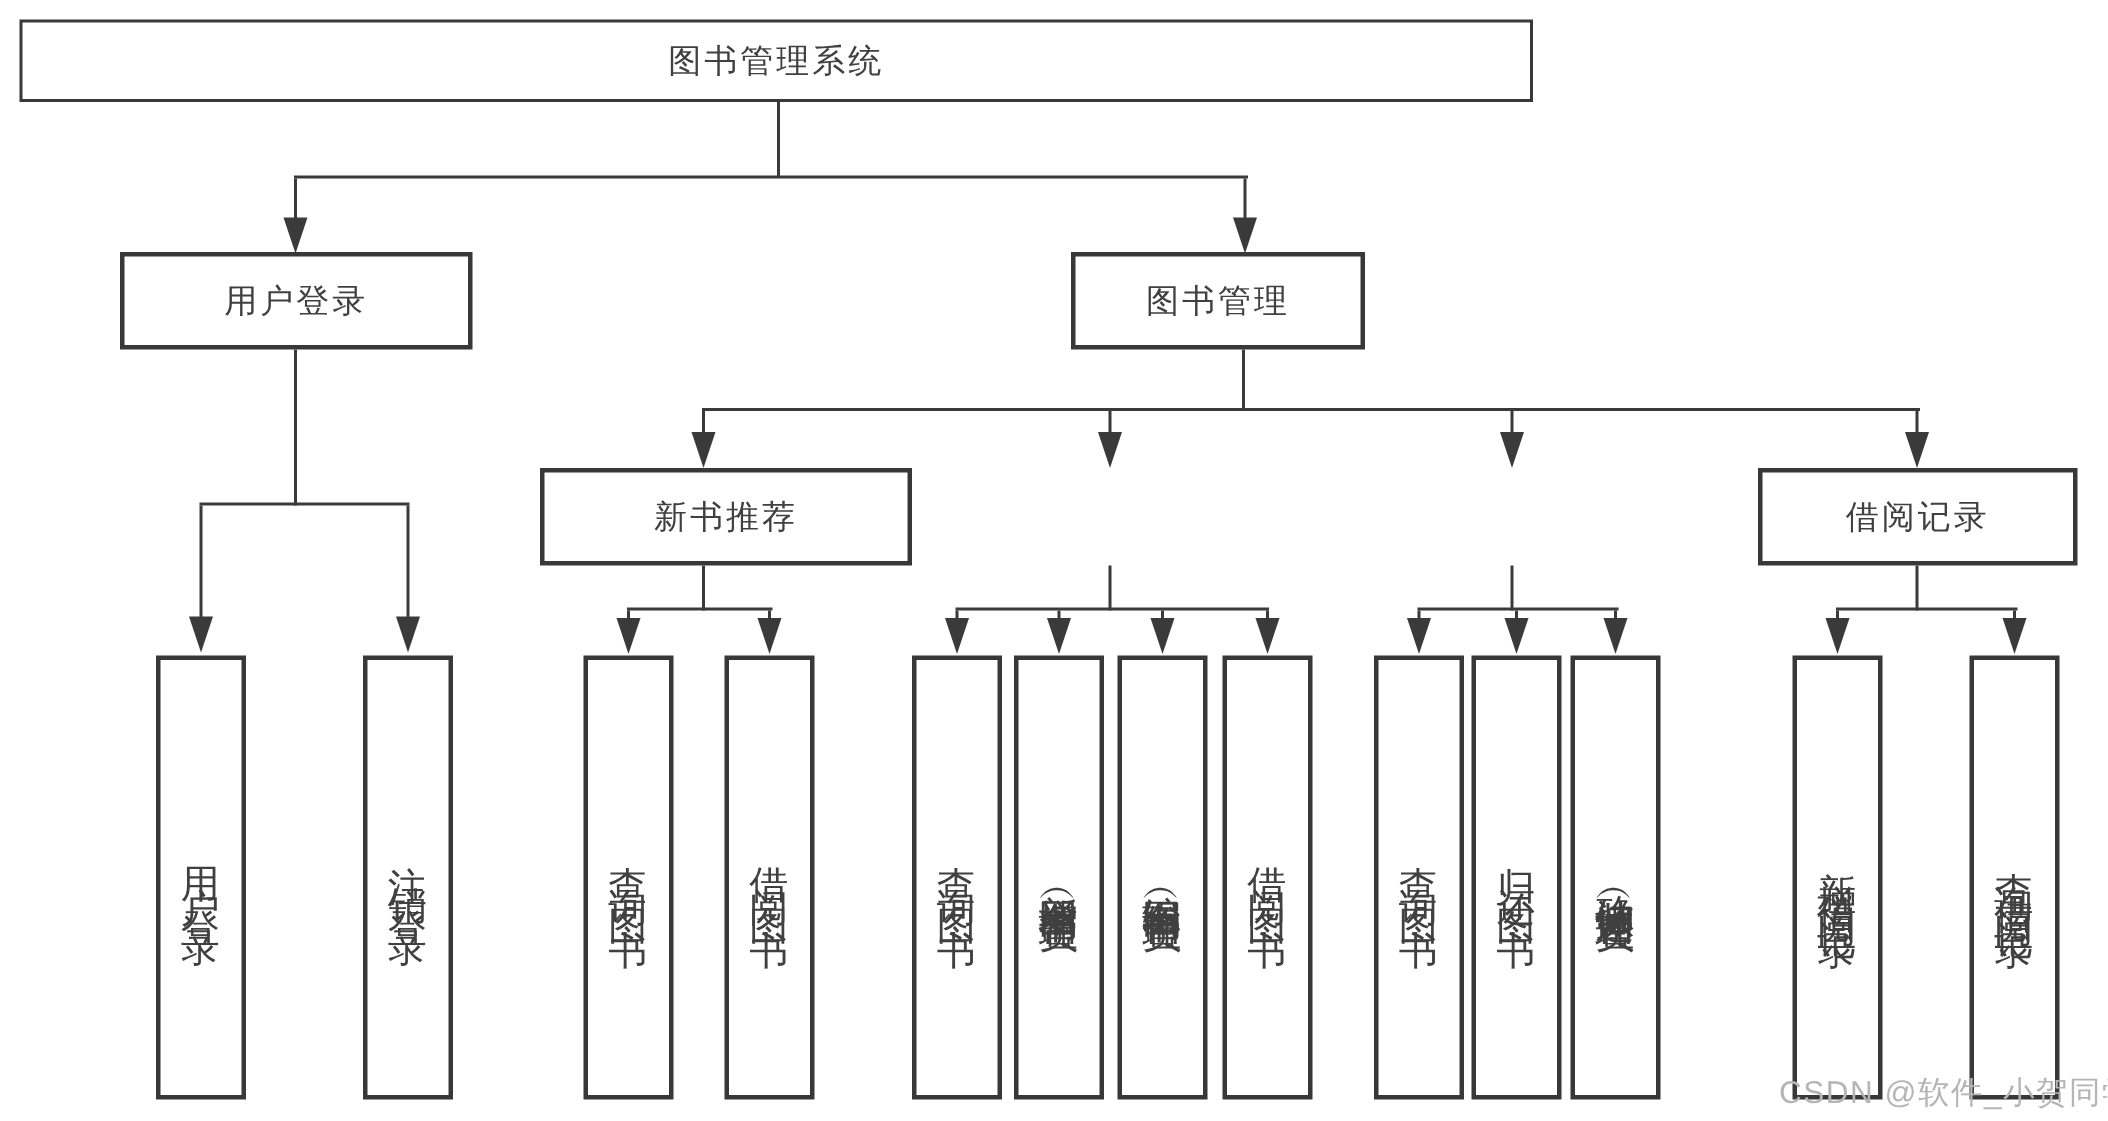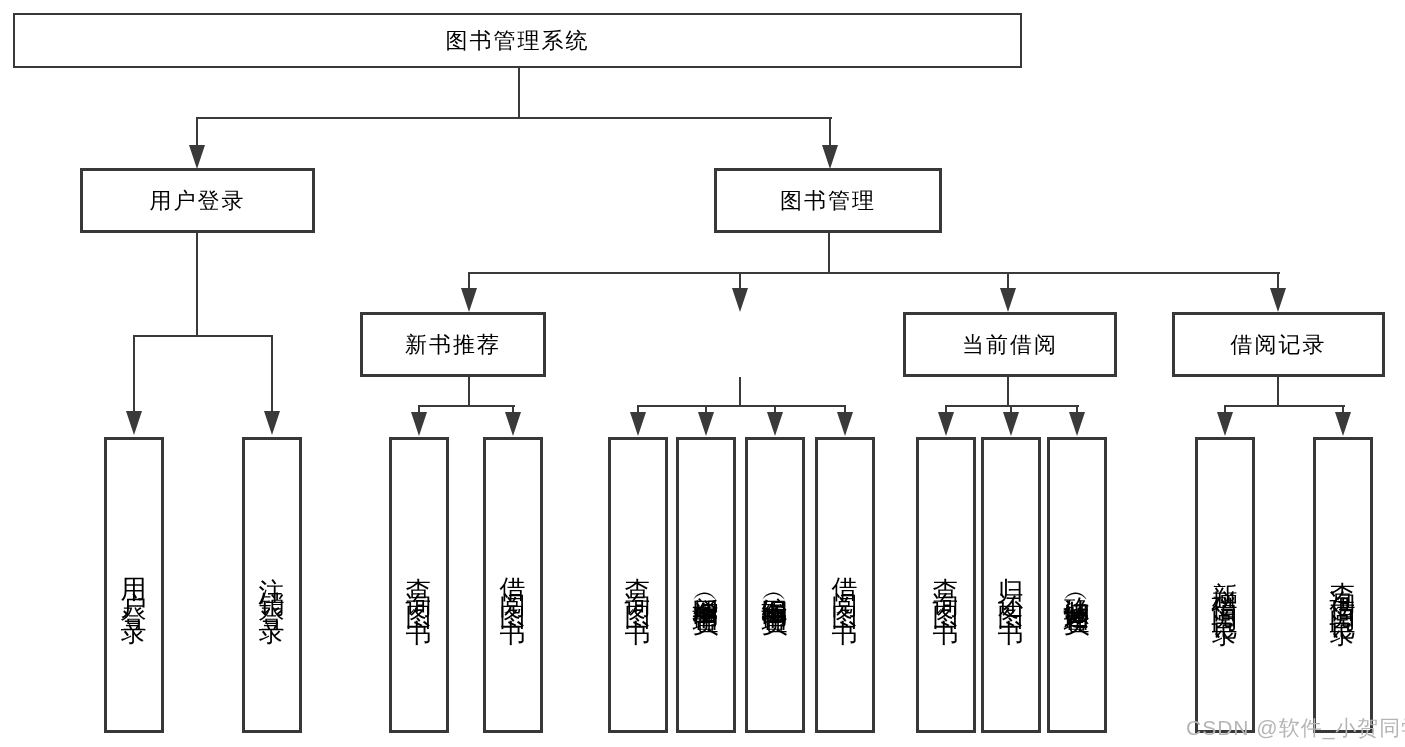--- a/index.html
+++ b/index.html
@@ -12,21 +12,21 @@
     overflow: hidden;
   }
   .node {
     position: absolute;
     background: #ffffff;
     border: 3px solid #383838;
     box-sizing: border-box;
     display: flex;
     align-items: center;
     justify-content: center;
-    color: #000000;
+    color: #404040;
   }
   .node.h-node { font-size: 22px; letter-spacing: 2px; }
   .node.root-node { border-width: 2px; font-size: 22px; letter-spacing: 2px; }
   .node.v-node span {
     writing-mode: vertical-rl;
     text-orientation: mixed;
     font-size: 26px;
     line-height: 1;
   }
   .v-node.ls-lg span { letter-spacing: 14px; }
@@ -63,42 +63,41 @@
   <div class="node root-node" style="left:13px; top:13px; width:1009px; height:55px;">图书管理系统</div>
 
   <div class="vline" style="left:518px; top:68px; width:2px; height:50px;"></div>
   <div class="hline" style="left:196px; top:117px; width:636px; height:2px;"></div>
   <div class="vline" style="left:196px; top:119px; width:2px; height:30px;"></div>
   <div class="arrow" style="left:189px; top:145px;"></div>
   <div class="vline" style="left:829px; top:119px; width:2px; height:30px;"></div>
   <div class="arrow" style="left:822px; top:145px;"></div>
 
   <div class="node h-node" style="left:80px; top:168px; width:235px; height:65px;">用户登录</div>
-  <div class="node h-node" style="left:714px; top:168px; width:228px; height:65px;">图书管理</div>
+  <div class="node h-node" style="left:714px; top:168px; width:196px; height:65px;">图书管理</div>
 
   <div class="vline" style="left:196px; top:233px; width:2px; height:104px;"></div>
   <div class="hline" style="left:133px; top:335px; width:140px; height:2px;"></div>
   <div class="vline" style="left:133px; top:337px; width:2px; height:76px;"></div>
   <div class="arrow" style="left:126px; top:411px;"></div>
   <div class="vline" style="left:271px; top:337px; width:2px; height:76px;"></div>
   <div class="arrow" style="left:264px; top:411px;"></div>
 
   <div class="vline" style="left:828px; top:233px; width:2px; height:41px;"></div>
   <div class="hline" style="left:468px; top:272px; width:812px; height:2px;"></div>
   <div class="vline" style="left:468px; top:274px; width:2px; height:16px;"></div>
   <div class="arrow" style="left:461px; top:288px;"></div>
   <div class="vline" style="left:739px; top:274px; width:2px; height:16px;"></div>
   <div class="arrow" style="left:732px; top:288px;"></div>
   <div class="vline" style="left:1007px; top:274px; width:2px; height:16px;"></div>
   <div class="arrow" style="left:1000px; top:288px;"></div>
   <div class="vline" style="left:1277px; top:274px; width:2px; height:16px;"></div>
   <div class="arrow" style="left:1270px; top:288px;"></div>
 
-  <div class="node h-node" style="left:360px; top:312px; width:186px; height:65px;">新书推荐</div>
-  <div class="node h-node" style="left:903px; top:312px; width:214px; height:65px;">当前借阅</div>
+  <div class="node h-node" style="left:360px; top:312px; width:248px; height:65px;">新书推荐</div>
   <div class="node h-node" style="left:1172px; top:312px; width:213px; height:65px;">借阅记录</div>
 
   <div class="vline" style="left:468px; top:377px; width:2px; height:30px;"></div>
   <div class="hline" style="left:418px; top:405px; width:97px; height:2px;"></div>
   <div class="vline" style="left:418px; top:407px; width:2px; height:8px;"></div>
   <div class="arrow" style="left:411px; top:412px;"></div>
   <div class="vline" style="left:512px; top:407px; width:2px; height:8px;"></div>
   <div class="arrow" style="left:505px; top:412px;"></div>
 
   <div class="vline" style="left:739px; top:377px; width:2px; height:30px;"></div>

